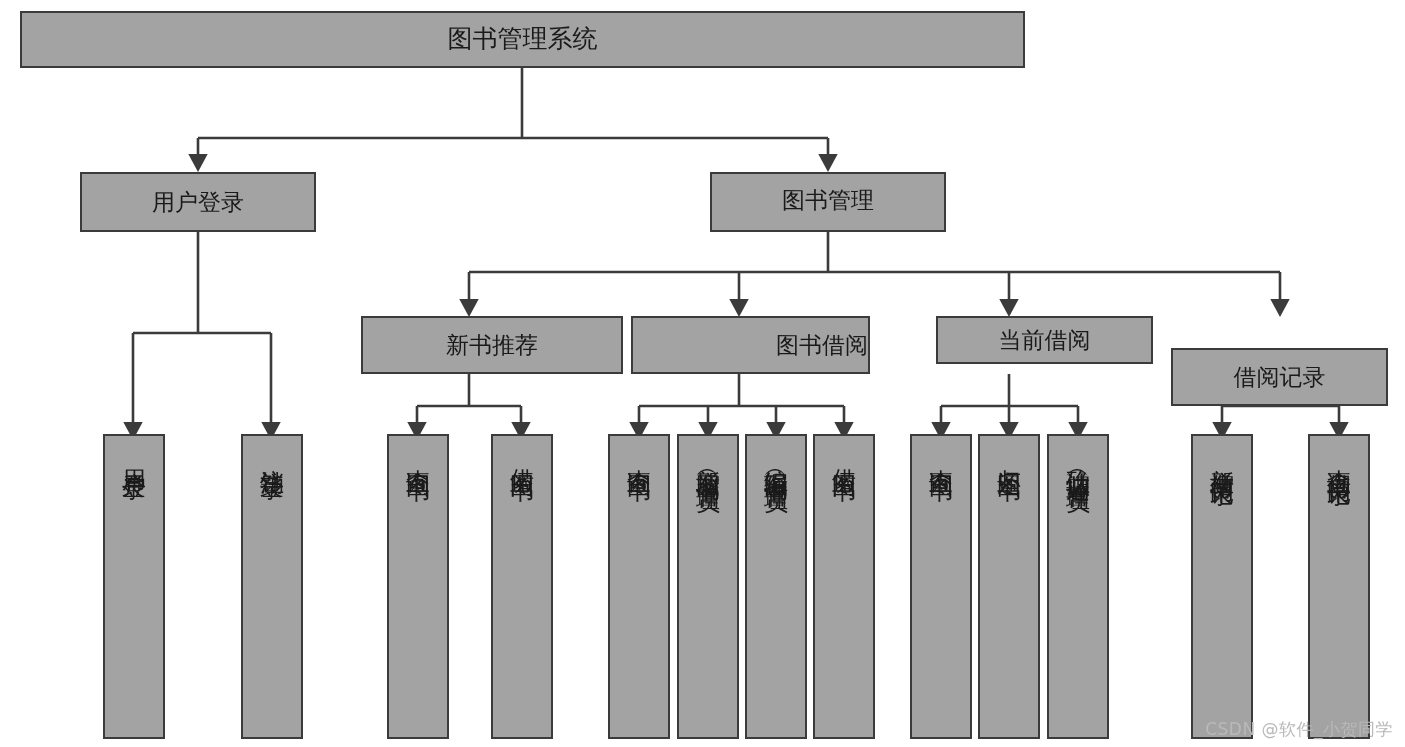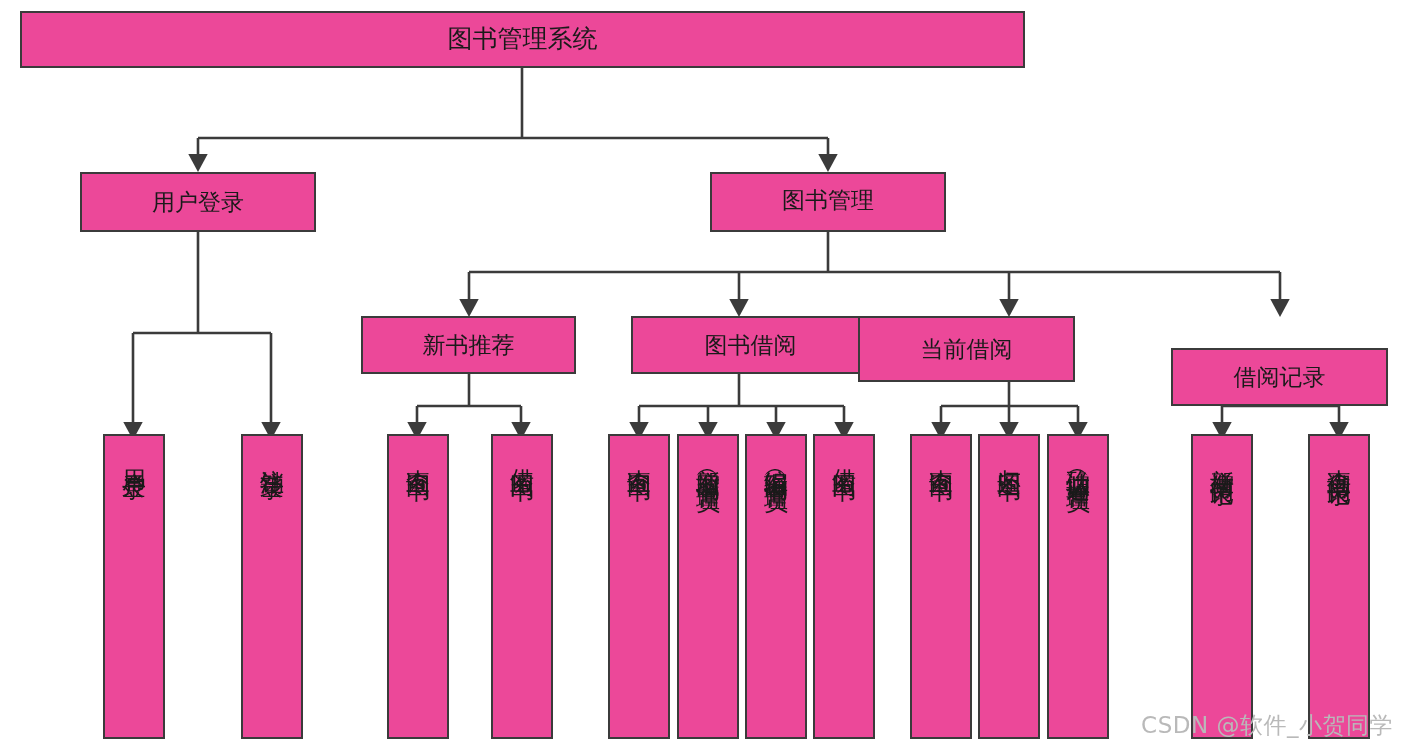--- a/index.html
+++ b/index.html
@@ -21,21 +21,21 @@
     position: absolute;
     left: 0;
     top: 0;
     width: 1405px;
     height: 747px;
     pointer-events: none;
   }
   .node {
     position: absolute;
     box-sizing: border-box;
-    background: #ec4899;
+    background: #a3a3a3;
     border: 2.5px solid #3b3b3b;
     display: flex;
     align-items: center;
     justify-content: center;
     z-index: 2;
   }
   .node-label {
     color: #1a1a1a;
     text-align: center;
     line-height: 1.15;
@@ -58,21 +58,21 @@
     font-size: 24px;
     letter-spacing: 3px;
     line-height: 1;
     white-space: nowrap;
     display: block;
   }
   .watermark {
     position: absolute;
     right: 12px;
     bottom: 6px;
-    font-size: 23px;
+    font-size: 17px;
     color: #b9b9b9;
     letter-spacing: 0.5px;
     z-index: 5;
     white-space: nowrap;
   }
 </style>
 </head>
 <body>
 
 <div id="canvas">
@@ -134,27 +134,27 @@
     <span class="node-label">图书管理系统</span>
   </div>
 
   <div class="node lvl2" style="left:80px; top:172px; width:236px; height:60px;">
     <span class="node-label">用户登录</span>
   </div>
   <div class="node lvl2" style="left:710px; top:172px; width:236px; height:60px;font-family:Liberation Mono, monospace;">
     <span class="node-label">图书管理</span>
   </div>
 
-  <div class="node lvl3" style="left:361px; top:316px; width:215px; height:58px;">
+  <div class="node lvl3" style="left:361px; top:316px; width:262px; height:58px;">
     <span class="node-label">新书推荐</span>
   </div>
-  <div class="node lvl3" style="left:631px; top:316px; width:239px; height:58px;">
+  <div class="node lvl3" style="left:631px; top:316px; width:239px; height:58px;justify-content:flex-end;">
     <span class="node-label">图书借阅</span>
   </div>
-  <div class="node lvl3" style="left:858px; top:316px; width:217px; height:66px;align-items:center;">
+  <div class="node lvl3" style="left:936px; top:316px; width:217px; height:48px;align-items:center;">
     <span class="node-label">当前借阅</span>
   </div>
   <div class="node lvl3" style="left:1171px; top:316px; width:217px; height:58px;margin-top:32px;">
     <span class="node-label">借阅记录</span>
   </div>
 
   <div class="node leaf" style="left:103px; top:434px; width:62px; height:305px;">
     <span class="node-label">用户登录</span>
   </div>
   <div class="node leaf" style="left:241px; top:434px; width:62px; height:305px;">

